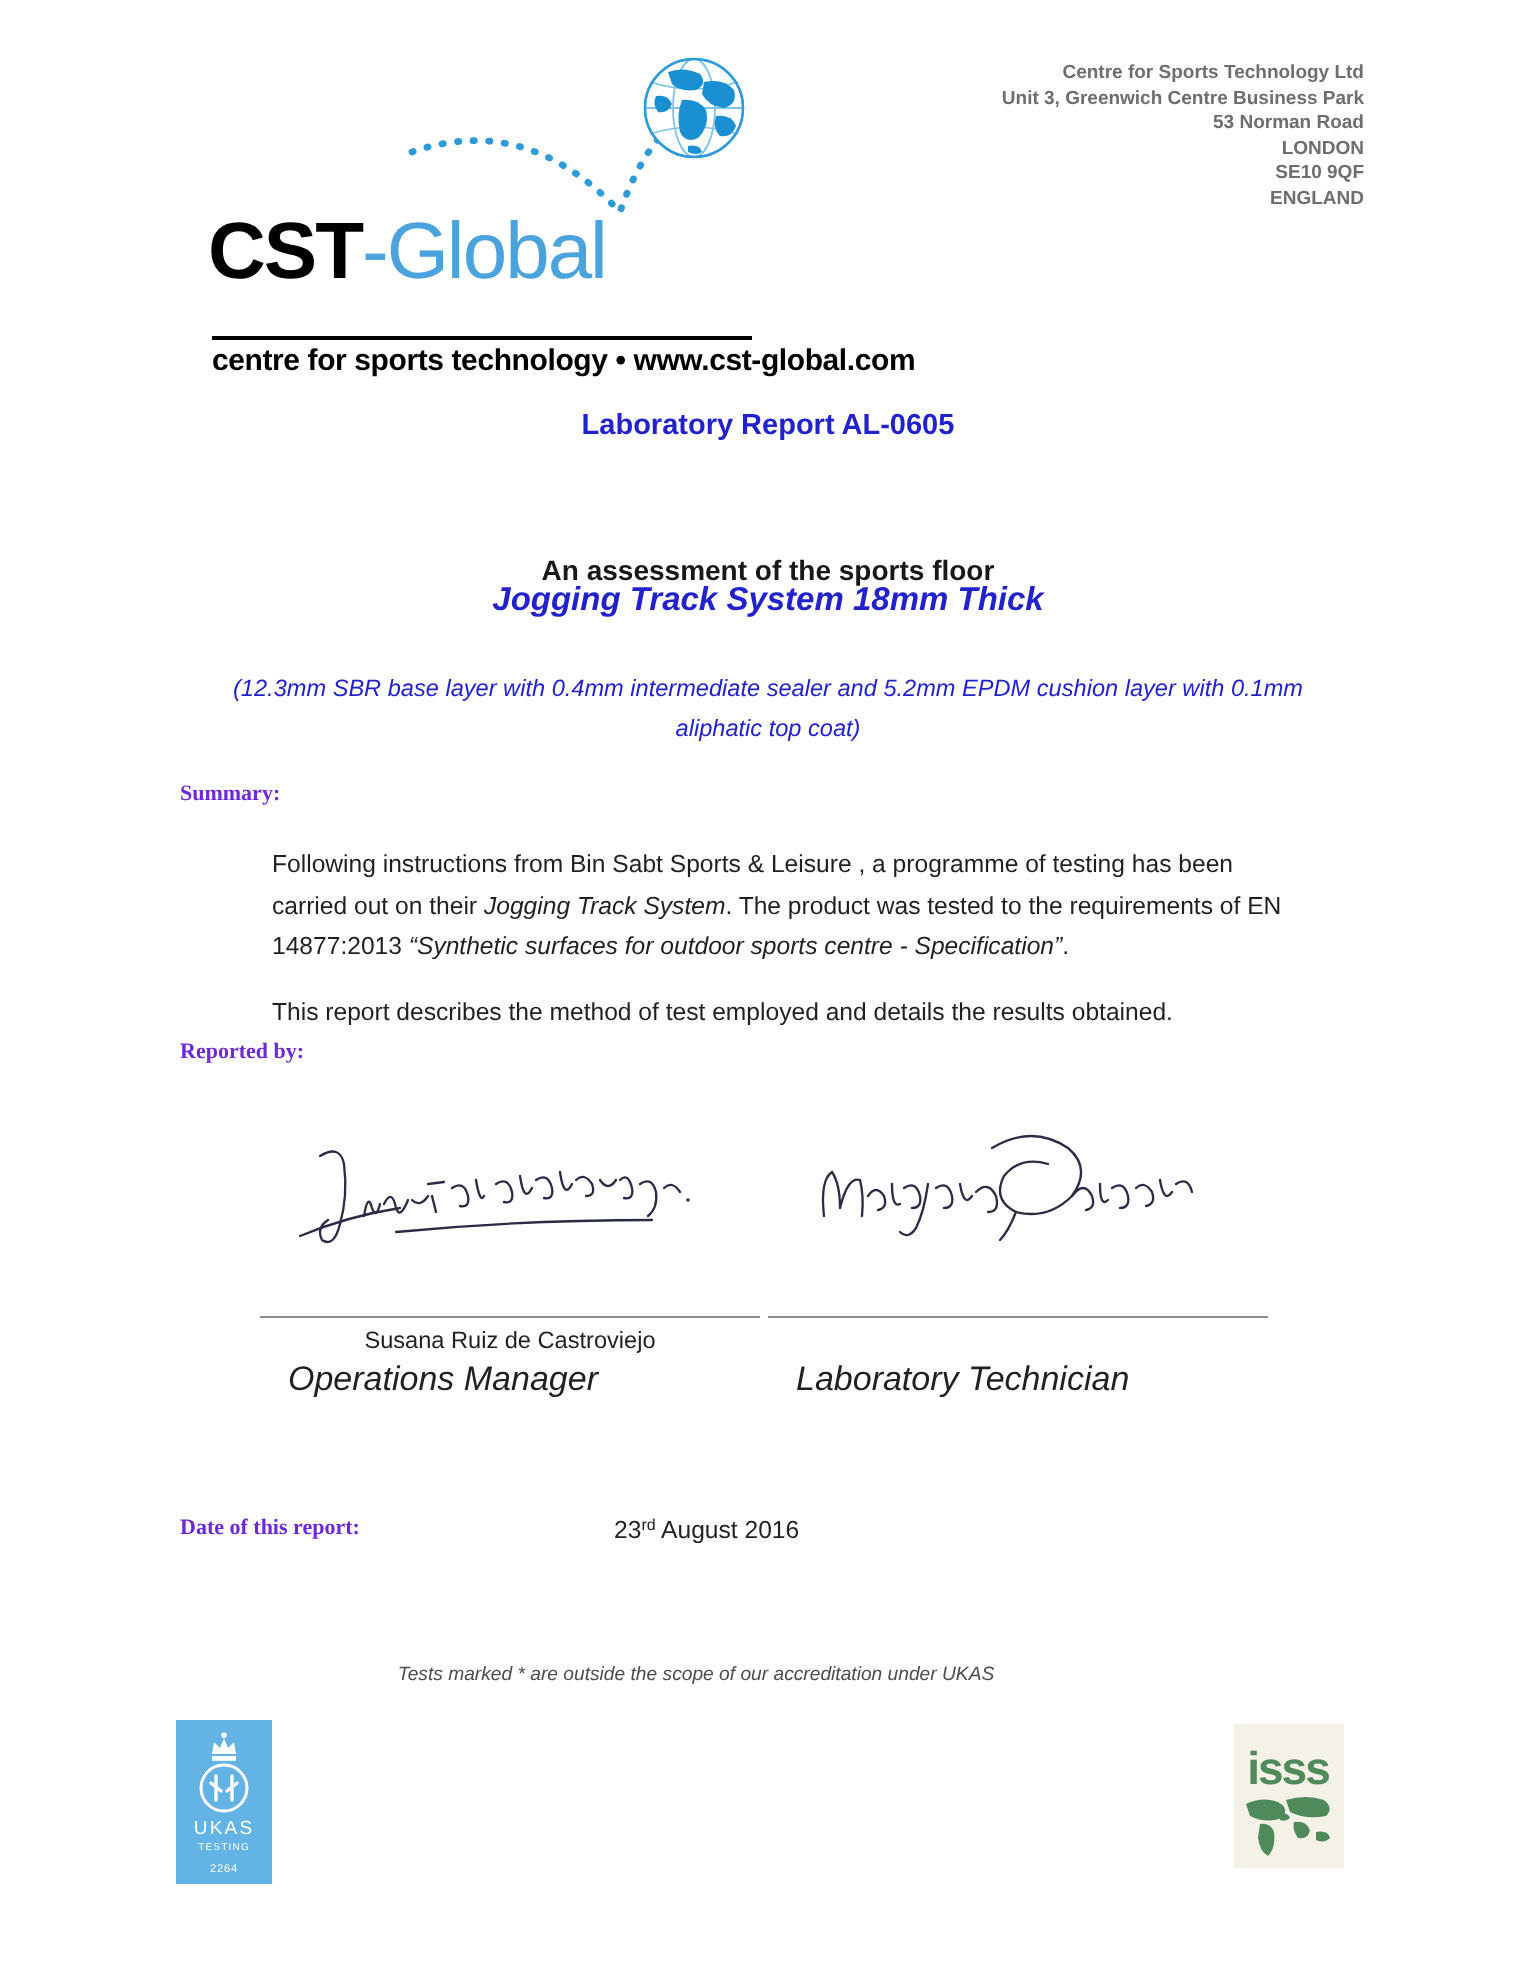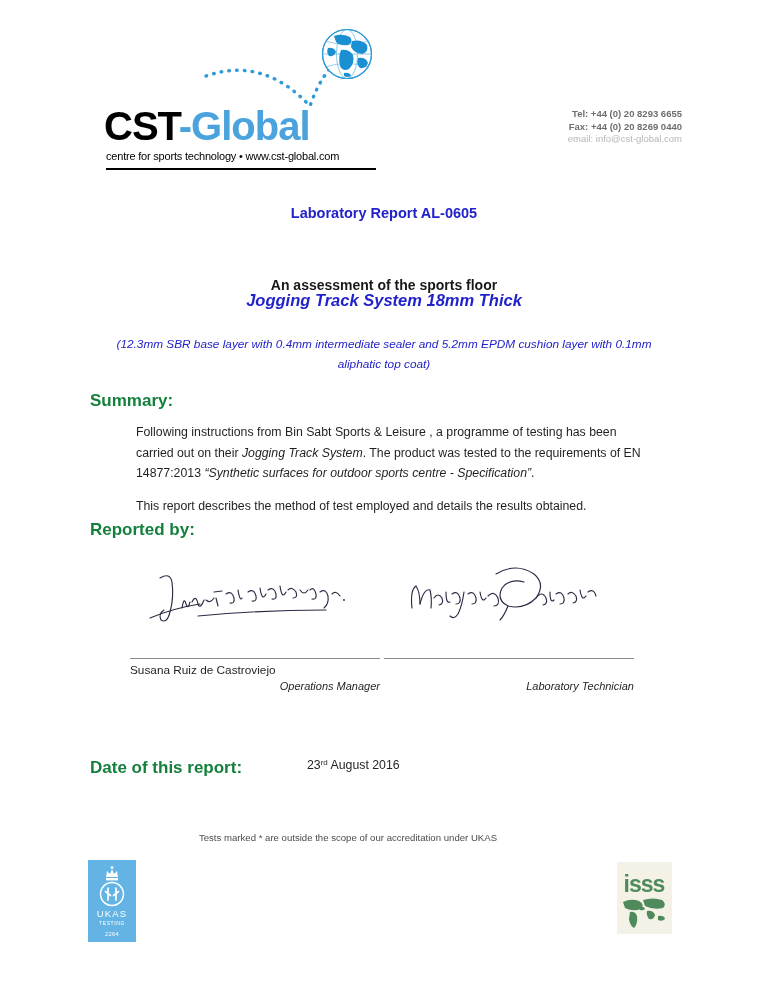--- a/index.html
+++ b/index.html
@@ -41,27 +41,27 @@
     position: absolute;
     left: 6px;
     top: 78px;
     font-size: 40px;
     font-weight: bold;
     letter-spacing: -1px;
     line-height: 1;
     white-space: nowrap;
   }
   .wordmark .cst { color: #000000; }
-  .wordmark .global { color: #4ba3dd; font-weight: bold; }
+  .wordmark .global { color: #4ba3dd; font-weight: normal; }
   .tagline {
     position: absolute;
     left: 8px;
-    top: 122px;
-    font-size: 11px;
-    font-weight: normal;
+    top: 144px;
+    font-size: 15px;
+    font-weight: bold;
     color: #000000;
     letter-spacing: -0.2px;
     white-space: nowrap;
   }
   .tagline-rule {
     position: absolute;
     left: 8px;
     top: 140px;
     width: 270px;
     height: 2px;
@@ -133,23 +133,24 @@
     font-size: 11.8px;
     line-height: 20px;
     font-weight: normal;
     font-style: italic;
     color: #2222cc;
   }
 
   
   .label-heading {
     position: absolute;
-    font-size: 17px;
-    font-weight: bold;
-    color: #15803d;
+    font-size: 11px;
+    font-weight: bold;
+    color: #6d28d9;
+    font-family: Liberation Serif, serif;
   }
   .summary-label { left: 90px; top: 391px; }
 
   .summary-body {
     position: absolute;
     left: 136px; top: 422px;
     width: 518px;
     font-size: 12.3px;
     line-height: 20.5px;
     color: #231f20;
@@ -186,29 +187,30 @@
     position: absolute;
     left: 0; top: 98px;
     width: 250px;
     height: 1px;
     background: #8c8c8c;
   }
   .sig-name {
     position: absolute;
     left: 0; top: 103px;
     width: 250px;
+    text-align: center;
     font-size: 11.8px;
     color: #231f20;
   }
   .sig-role {
     position: absolute;
-    left: 0; top: 120px;
+    left: 14px; top: 120px;
     width: 250px;
-    text-align: right;
-    font-size: 11px;
+    text-align: left;
+    font-size: 17px;
     font-style: italic;
     color: #231f20;
   }
 
   
   .date-label { left: 90px; top: 758px; }
   .date-value {
     position: absolute;
     left: 307px; top: 758px;
     font-size: 12.3px;
@@ -216,20 +218,21 @@
   }
   .date-value sup { font-size: 8px; vertical-align: 4px; }
 
   
   .footnote {
     position: absolute;
     left: 0; top: 832px;
     width: 696px;
     text-align: center;
     font-size: 9.6px;
+    font-style: italic;
     color: #4c4c4c;
   }
 
   
   .footer-logos {
     position: absolute;
     left: 0; top: 860px;
     width: 768px;
     height: 95px;
   }
@@ -284,26 +287,29 @@
     </div>
 
     <div class="wordmark">
       <span class="cst">CST</span><span class="global">-Global</span>
     </div>
 
     <div class="tagline-rule"></div>
     <div class="tagline">centre for sports technology • www.cst-global.com</div>
   </div>
 
-
-  <div class="addr-contact">
-    <div>Tel: +44 (0) 20 8293 6655</div>
-    <div>Fax: +44 (0) 20 8269 0440</div>
-    <div class="addr-email">email: info@cst-global.com</div>
-  </div>
+  <div class="addr">
+    <div>Centre for Sports Technology Ltd</div>
+    <div>Unit 3, Greenwich Centre Business Park</div>
+    <div>53 Norman Road</div>
+    <div>LONDON</div>
+    <div>SE10  9QF</div>
+    <div>ENGLAND</div>
+  </div>
+
 </div>
 
 <div class="doc-title">Laboratory Report AL-0605</div>
 <div class="doc-subtitle">An assessment of the sports floor</div>
 <div class="product-title">Jogging Track System 18mm Thick</div>
 <div class="product-detail">(12.3mm SBR base layer with 0.4mm intermediate sealer and 5.2mm EPDM cushion layer with 0.1mm aliphatic top coat)</div>
 
 <div class="label-heading summary-label">Summary:</div>
 
 <div class="summary-body">

